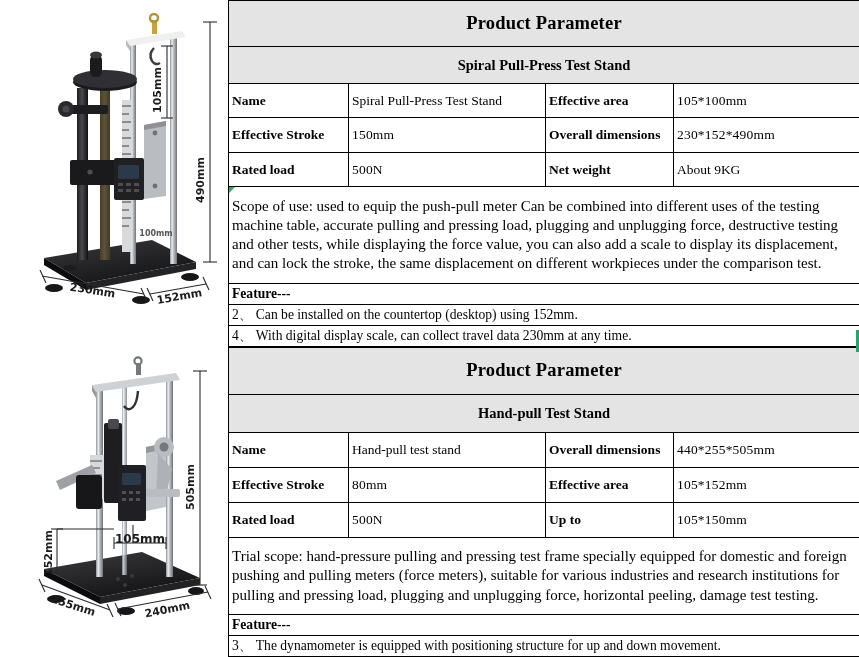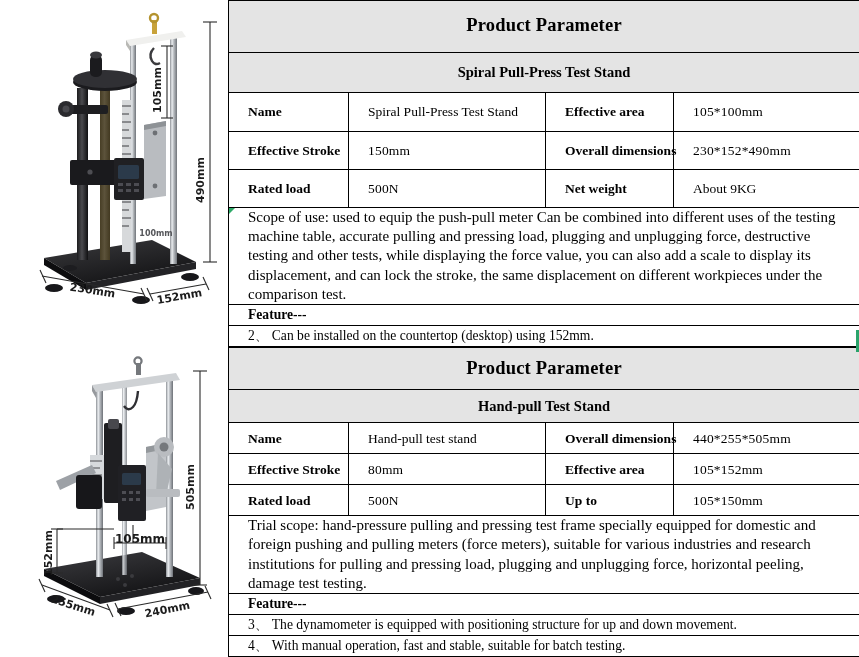--- a/index.html
+++ b/index.html
@@ -64,21 +64,21 @@
   table.param {
     width: 100%;
     height: 100%;
     border-collapse: collapse;
     table-layout: fixed;
     font-size: 13.5px;
     color: #000;
   }
   table.param td {
     border: 1.4px solid #000;
-    padding: 0 19px;
+    padding: 0 3px;
     vertical-align: middle;
     line-height: 1.28;
     background: #ffffff;
     margin-top: 25px;
   }
   .c-title {
     text-align: center;
     font-weight: bold;
     font-size: 18.5px;
     background: #e4e4e4 !important;
@@ -305,20 +305,23 @@
               <span>Scope of use: used to equip the push-pull meter Can be combined into different uses of the testing machine table, accurate pulling and pressing load, plugging and unplugging force, destructive testing and other tests, while displaying the force value, you can also add a scale to display its displacement, and can lock the stroke, the same displacement on different workpieces under the comparison test.</span>
             </td>
           </tr>
 
           <tr>
             <td class="c-feat-head" colspan="4" style="height:20px">Feature---</td>
           </tr>
           <tr>
             <td class="c-feat" colspan="4" style="height:20px">2、 Can be installed on the countertop (desktop) using 152mm.</td>
           </tr>
+          <tr>
+            <td class="c-feat" colspan="4" style="height:20px">4、 With digital display scale, can collect travel data 230mm at any time.</td>
+          </tr>
         </tbody>
       </table>
       <div class="sel-edge"></div>
     </div>
   </div>
 
   <div class="block block-2">
 
     <div class="figure-col">
       <div class="figure-wrap">
@@ -471,21 +474,18 @@
               <span>Trial scope: hand-pressure pulling and pressing test frame specially equipped for domestic and foreign pushing and pulling meters (force meters), suitable for various industries and research institutions for pulling and pressing load, plugging and unplugging force, horizontal peeling, damage test testing.</span>
             </td>
           </tr>
 
           <tr>
             <td class="c-feat-head" colspan="4" style="height:20px">Feature---</td>
           </tr>
           <tr>
             <td class="c-feat" colspan="4" style="height:20px">3、 The dynamometer is equipped with positioning structure for up and down movement.</td>
           </tr>
-          <tr>
-            <td class="c-feat" colspan="4" style="height:20px">4、 With manual operation, fast and stable, suitable for batch testing.</td>
-          </tr>
         </tbody>
       </table>
     </div>
   </div>
 
 </div>
 
 </body></html>

